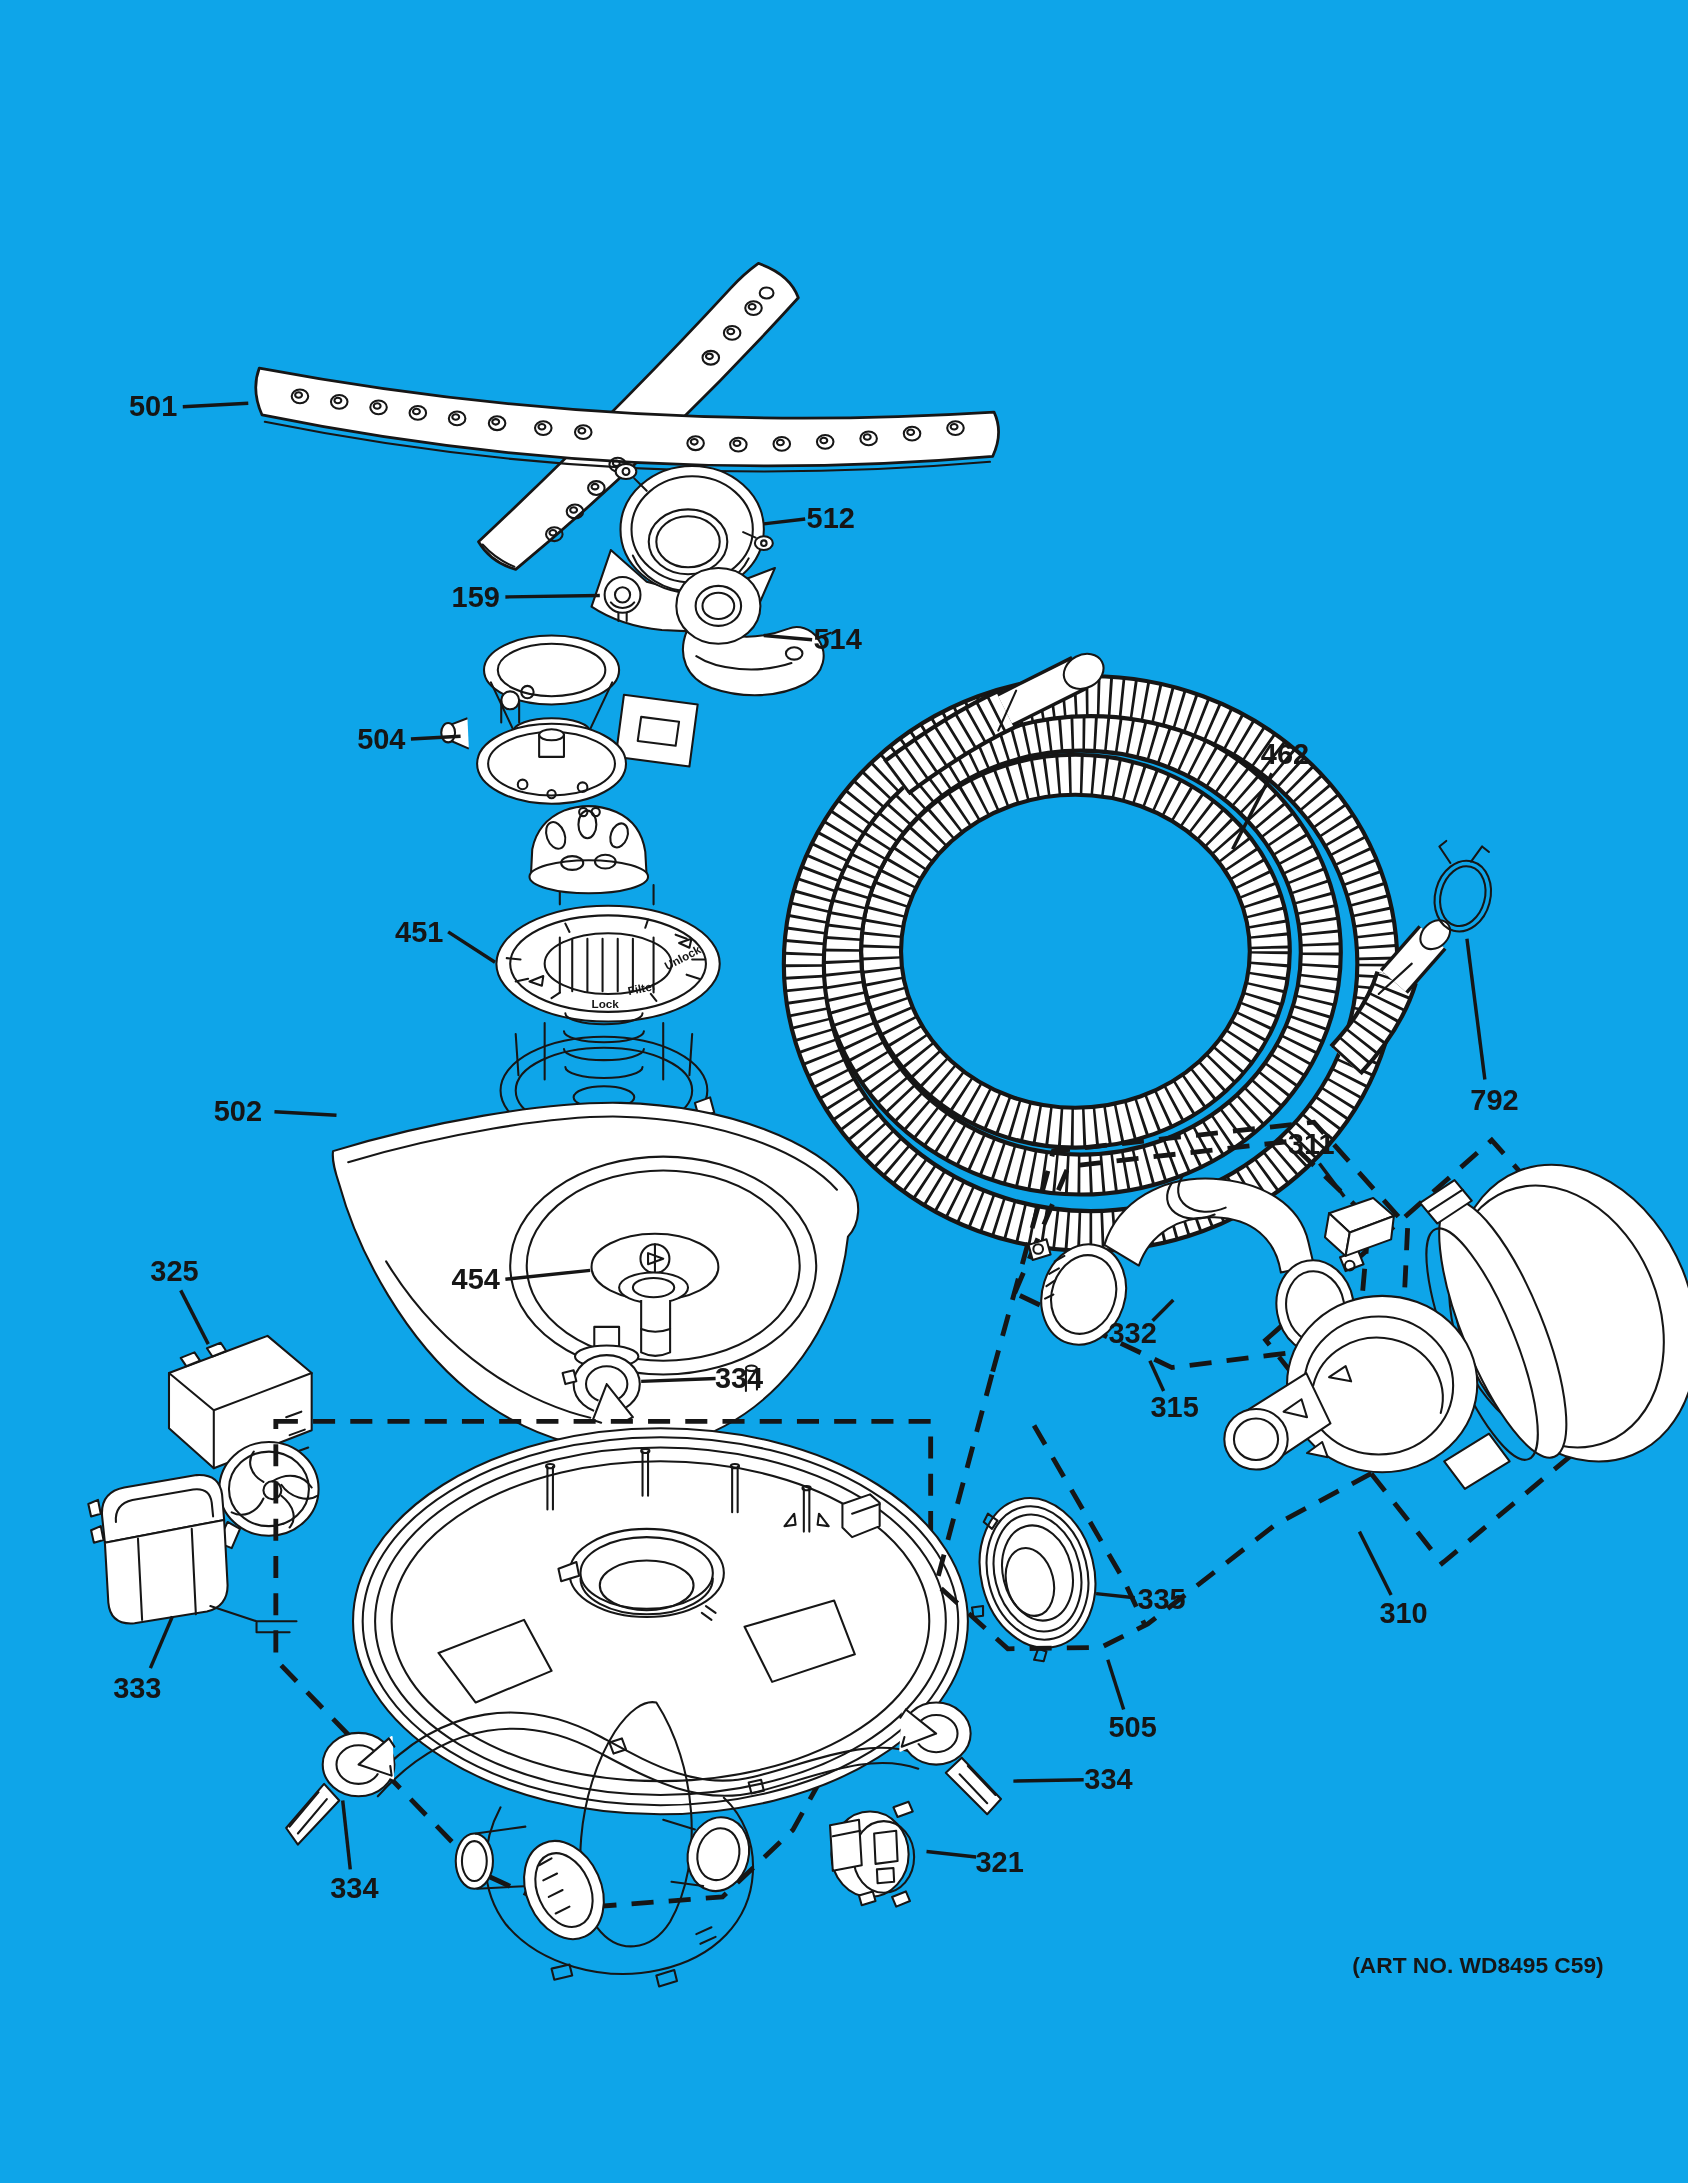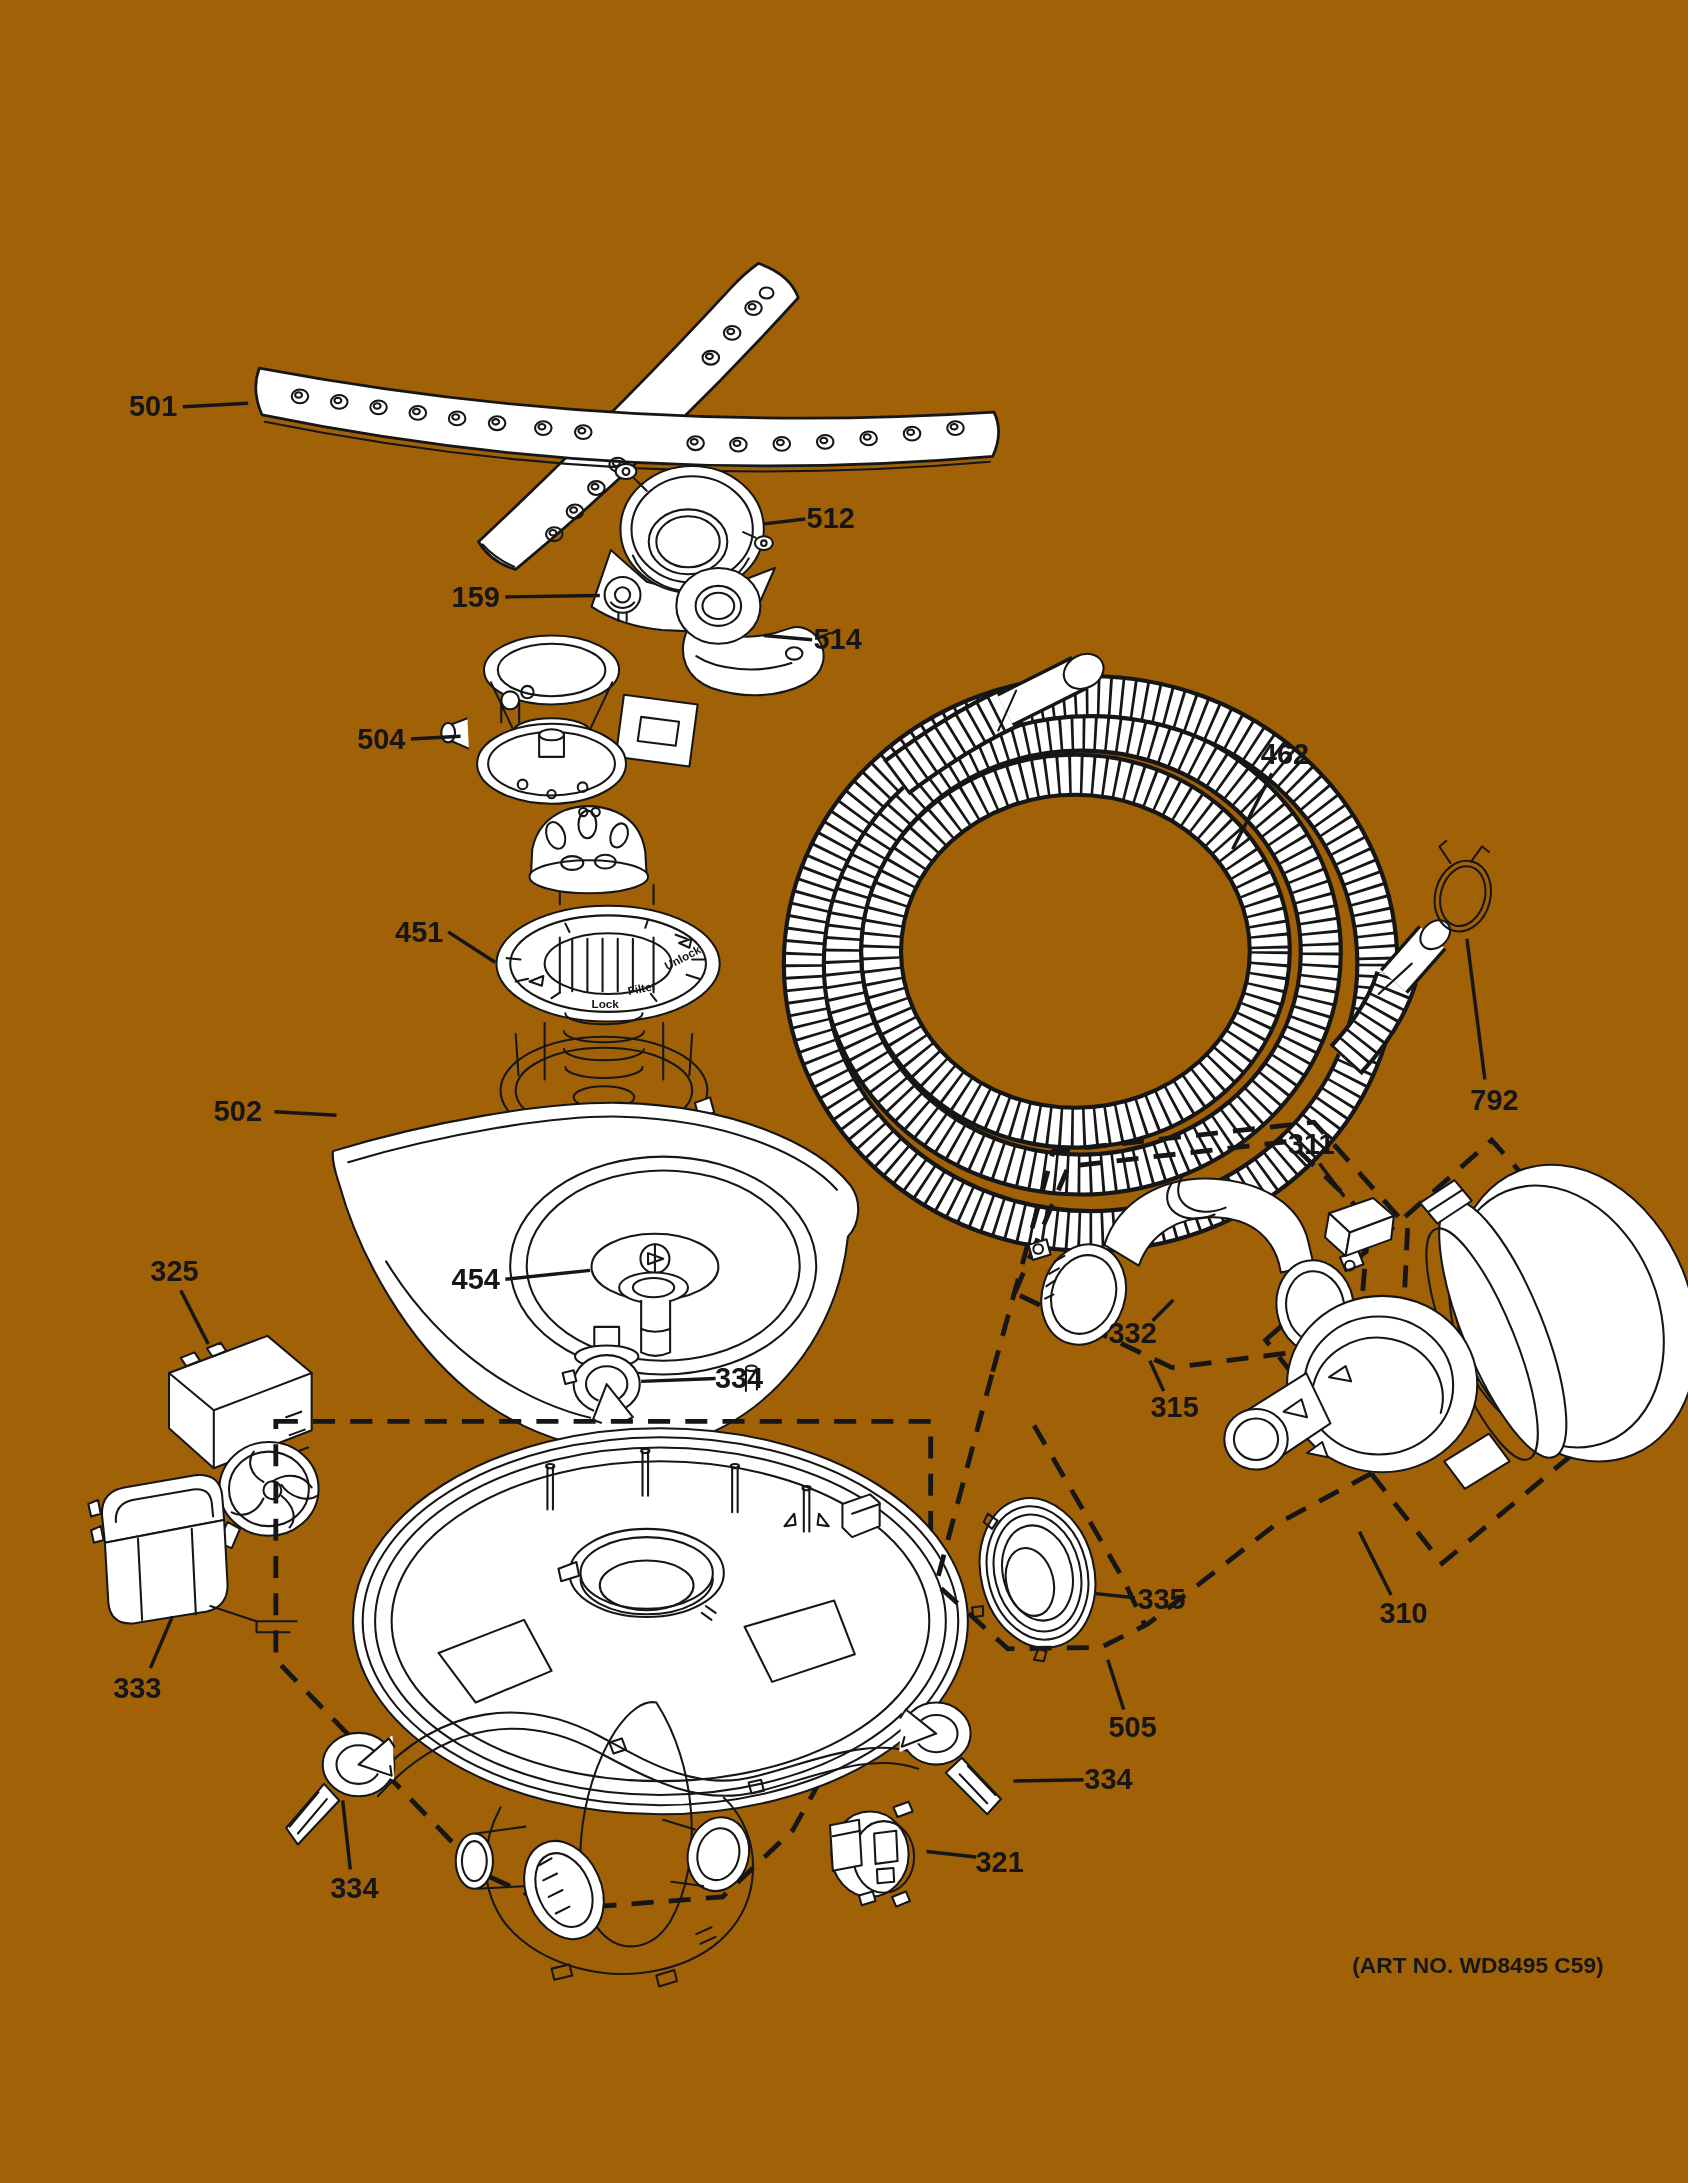--- a/index.html
+++ b/index.html
@@ -1,16 +1,16 @@
 <!DOCTYPE html>
 <html style="font-size:11px"><head>
 <meta charset="utf-8">
 <style>
   html,body{margin:0;padding:0;background:#fff}
-  .stage{position:relative;width:1689px;height:2183px;background:#a16207;overflow:hidden}
+  .stage{position:relative;width:1689px;height:2183px;background:#0ea5e9;overflow:hidden}
   svg{position:absolute;left:0;top:0}
   .s  {fill:none;stroke:#161616;stroke-width:3;stroke-linecap:round;stroke-linejoin:round}
   .sf {fill:#ffffff;stroke:#161616;stroke-width:3;stroke-linejoin:round}
   .sft{fill:#ffffff;stroke:#161616;stroke-width:4;stroke-linejoin:round}
   .dash{fill:none;stroke:#161616;stroke-width:7;stroke-dasharray:32 22;stroke-linecap:butt}
   .ld {stroke:#161616;stroke-width:5;stroke-linecap:butt}
   .lbl{font:700 42px "Liberation Sans",sans-serif;fill:#161616}
   .art{font:700 33px "Liberation Sans",sans-serif;fill:#161616}
   .tiny{font:700 17px "Liberation Sans",sans-serif;fill:#161616}
   .hA{fill:none;stroke:#161616;stroke-width:64}

